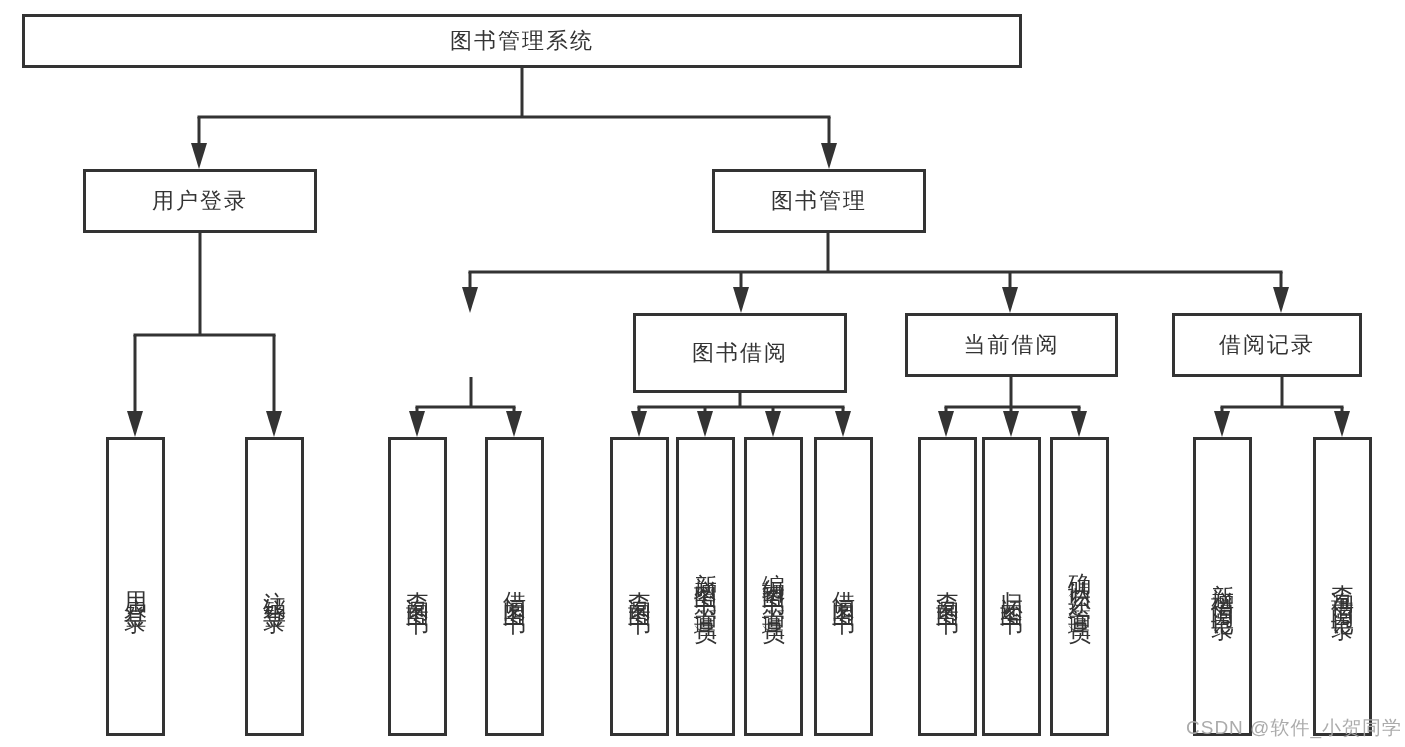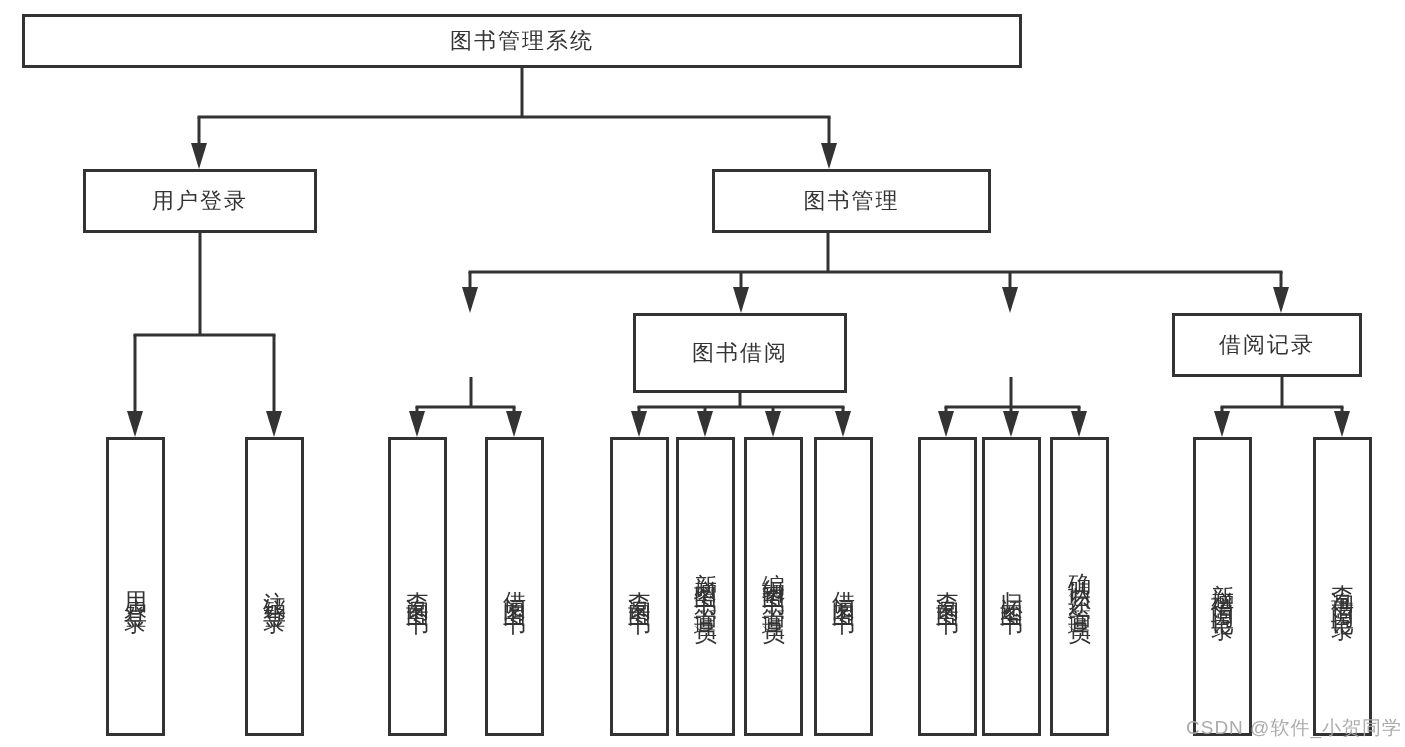--- a/index.html
+++ b/index.html
@@ -124,23 +124,24 @@
       <line x1="1222" y1="407" x2="1222" y2="414"></line>
       <polygon points="1222,437 1214,411 1230,411" fill="#333333" stroke="none"></polygon>
       <line x1="1342" y1="407" x2="1342" y2="414"></line>
       <polygon points="1342,437 1334,411 1350,411" fill="#333333" stroke="none"></polygon>
     </g>
   </svg>
 
   <div class="node root-node" style="left:22px; top:14px; width:1000px; height:54px;">图书管理系统</div>
 
   <div class="node h-node" style="left:83px; top:169px; width:234px; height:64px;">用户登录</div>
-  <div class="node h-node" style="left:712px; top:169px; width:279px; height:64px;">图书管理</div>
+  <div class="node h-node" style="left:712px; top:169px; width:214px; height:64px;">图书管理</div>
 
   <div class="node h-node" style="left:633px; top:313px; width:214px; height:80px;">图书借阅</div>
+  <div class="node h-node" style="left:905px; top:313px; width:213px; height:64px;">当前借阅</div>
   <div class="node h-node" style="left:1172px; top:313px; width:190px; height:64px;">借阅记录</div>
 
   <div class="node leaf" style="left:106px;">用户登录</div>
   <div class="node leaf" style="left:245px;">注销登录</div>
 
   <div class="node leaf" style="left:388px;">查询图书</div>
   <div class="node leaf" style="left:485px;">借阅图书</div>
 
   <div class="node leaf" style="left:610px;">查询图书</div>
   <div class="node leaf" style="left:676px;">新增图书（管理员）</div>

